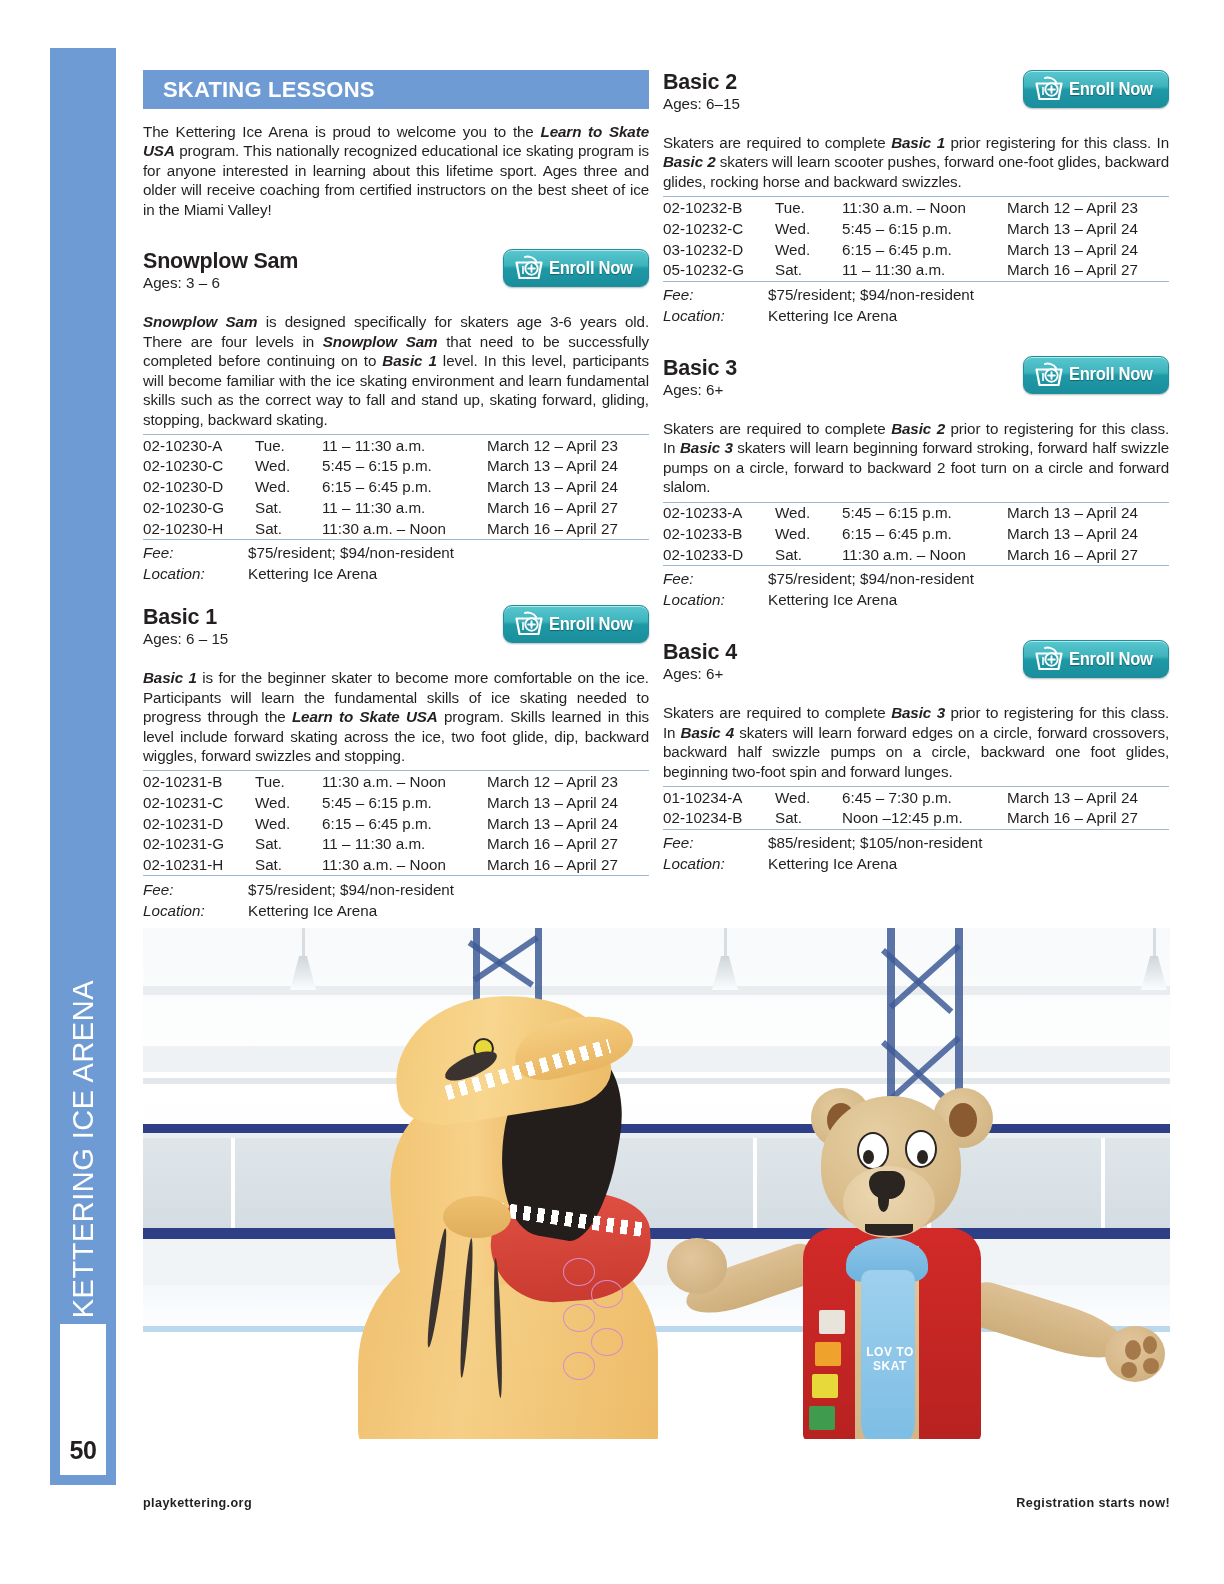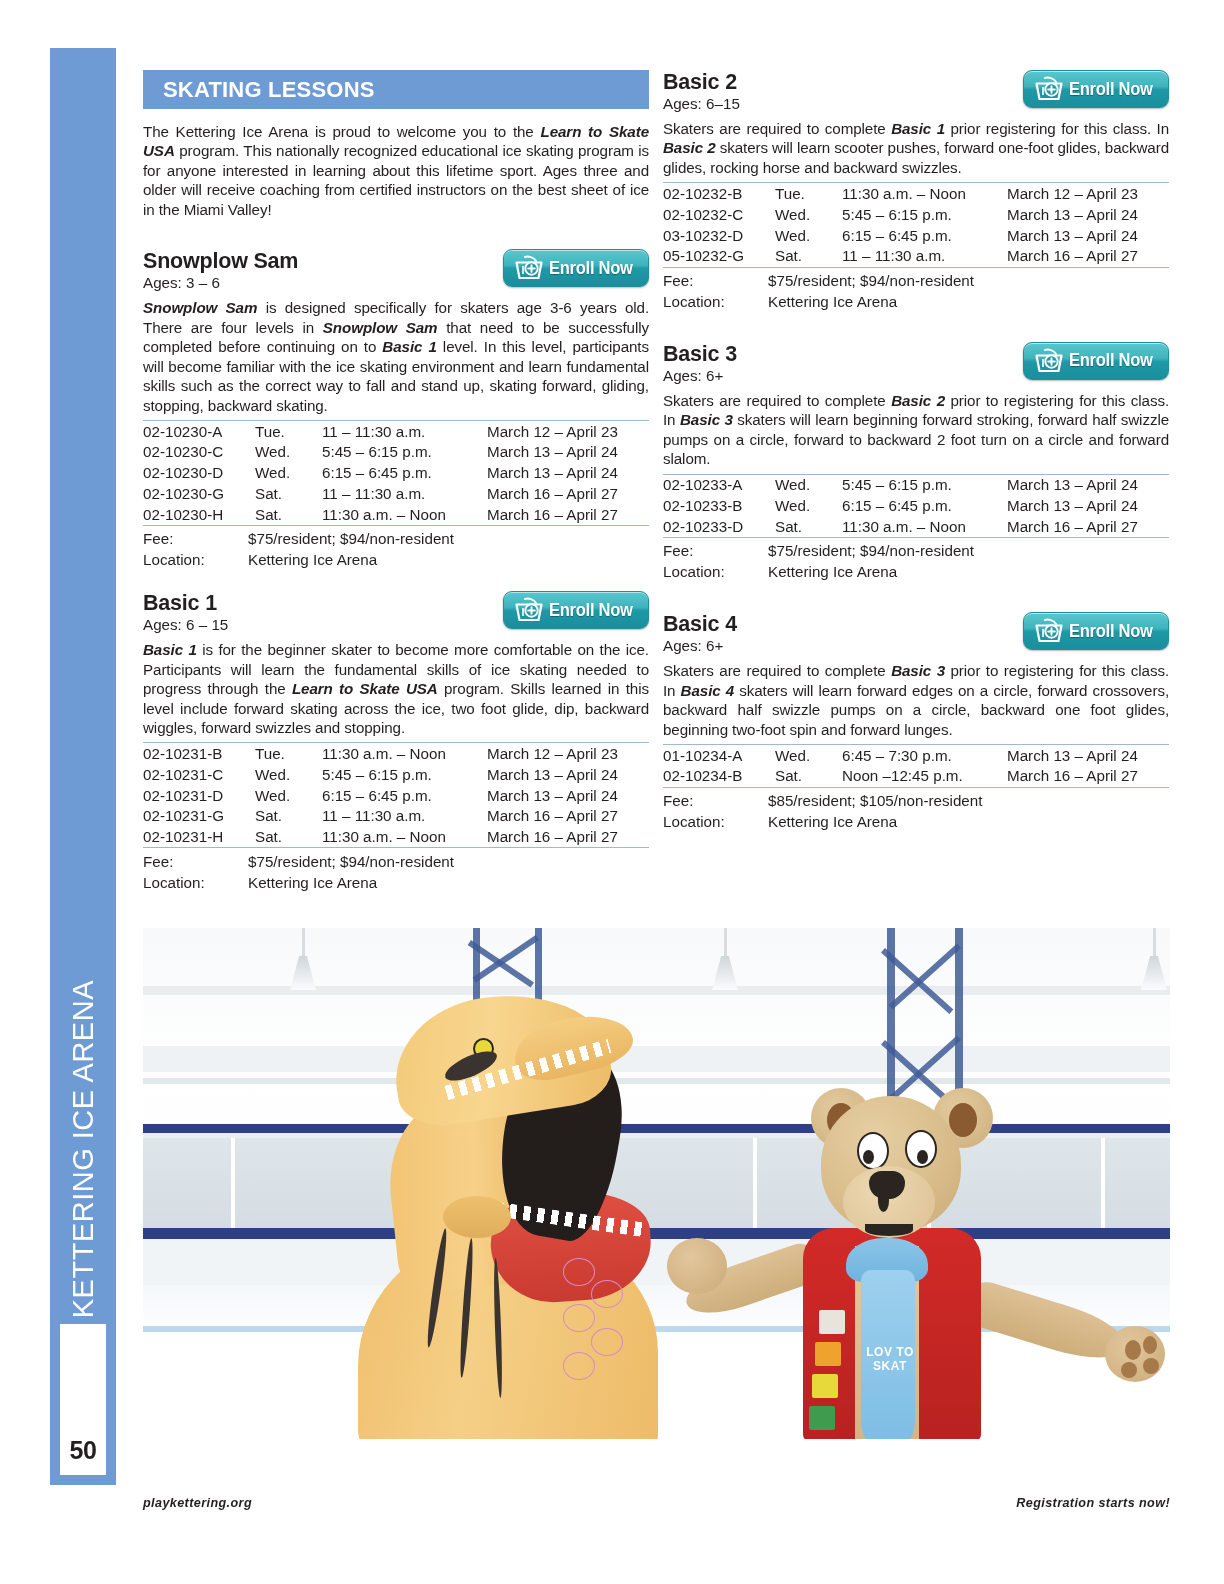--- a/index.html
+++ b/index.html
@@ -93,21 +93,21 @@
   }
 
   
   .intro, .desc {
     font-size: 15.2px;
     line-height: 1.28;
     text-align: justify;
     margin: 0 0 0 0;
     letter-spacing: -0.1px;
   }
-  .desc { margin-top: 3px; }
+  .desc { margin-top: 17px; }
   b, .bi { font-weight: bold; font-style: italic; }
 
   
   .program { position: relative; }
   .prog-head {
     position: relative;
     min-height: 46px;
   }
   .prog-title {
     font-size: 21.5px;
@@ -179,21 +179,21 @@
   .c-day  { width: 67px; }
   .c-time { width: 165px; }
   .c-dates{ width: 162px; }
   .meta-table {
     width: 100%;
     border-collapse: collapse;
     font-size: 15.2px;
     margin-top: 3px;
   }
   .meta-table td { padding: 0.5px 0; line-height: 1.29; }
-  .m-label { width: 105px; }
+  .m-label { width: 105px; font-style: italic; }
 
   .spacer-lg { height: 30px; }
   .spacer-md { height: 21px; }
 
   
   #photo {
     position: absolute;
     left: 143px;
     top: 928px;
     width: 1027px;
@@ -400,21 +400,20 @@
     position: absolute; border-radius: 50%; background: #a5794a;
   }
 
   #footer-left, #footer-right {
     position: absolute;
     top: 1496px;
     font-size: 12.6px;
     font-weight: bold;
     letter-spacing: 0.4px;
     color: #231f20;
-    font-style: italic;
   }
   #footer-left  { left: 143px; }
   #footer-right { right: 54px; }
 </style>
 </head>
 <body>
 
 <div id="side-rail"></div>
 <div id="side-rail-label">
   <span>KETTERING ICE ARENA</span>

